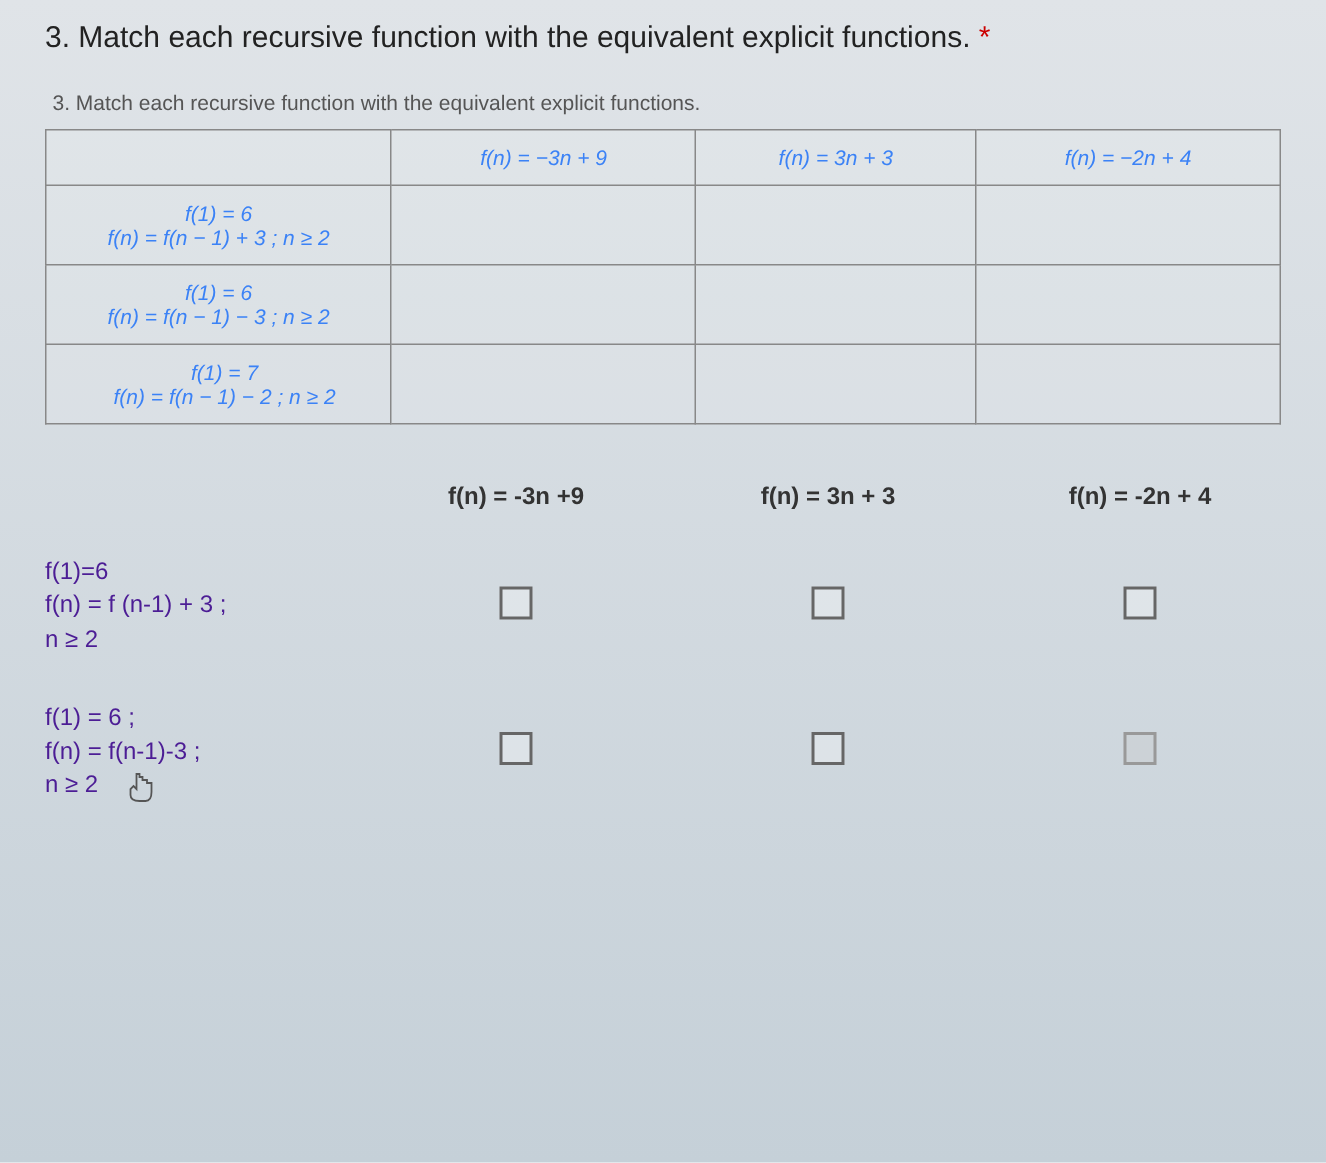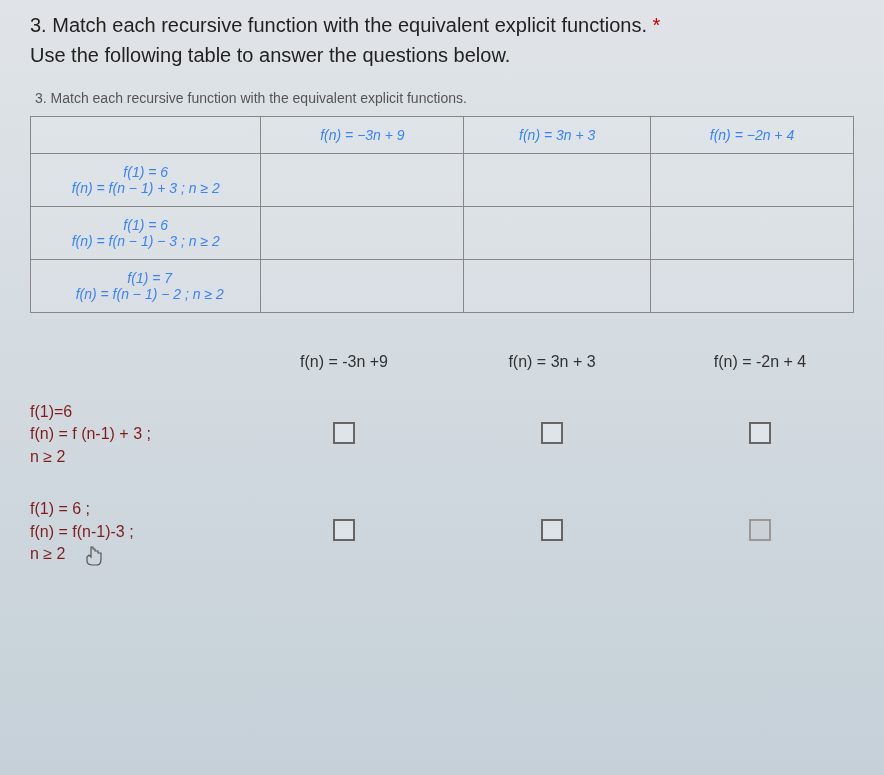--- a/index.html
+++ b/index.html
@@ -51,24 +51,25 @@
       display: grid;
       grid-template-columns: 200px 1fr 1fr 1fr;
       row-gap: 30px;
       column-gap: 20px;
       align-items: center;
     }
     .col-header {
       font-size: 16px;
       color: #333;
       text-align: center;
+      font-weight: bold;
     }
     .row-label {
       font-size: 16px;
-      color: #7f1d1d;
+      color: #4c1d95;
       line-height: 1.4;
     }
     .checkbox-cell {
       text-align: center;
     }
     .checkbox {
       display: inline-block;
       width: 22px;
       height: 22px;
       border: 2px solid #666;
@@ -90,21 +91,20 @@
       margin-left: 15px;
       vertical-align: middle;
     }
   </style>
 </head>
 <body>
 
 <div class="header-text">
   <span>3. Match each recursive function with the equivalent explicit functions.</span>
   <span class="asterisk">*</span><br>
-  <span>Use the following table to answer the questions below.</span>
 </div>
 
 <div class="sub-header">3. Match each recursive function with the equivalent explicit functions.</div>
 
 <table class="example-table">
   <tbody>
       <tr>
     <td></td>
     <td>f(n) = −3n + 9</td>
     <td>f(n) = 3n + 3</td>

